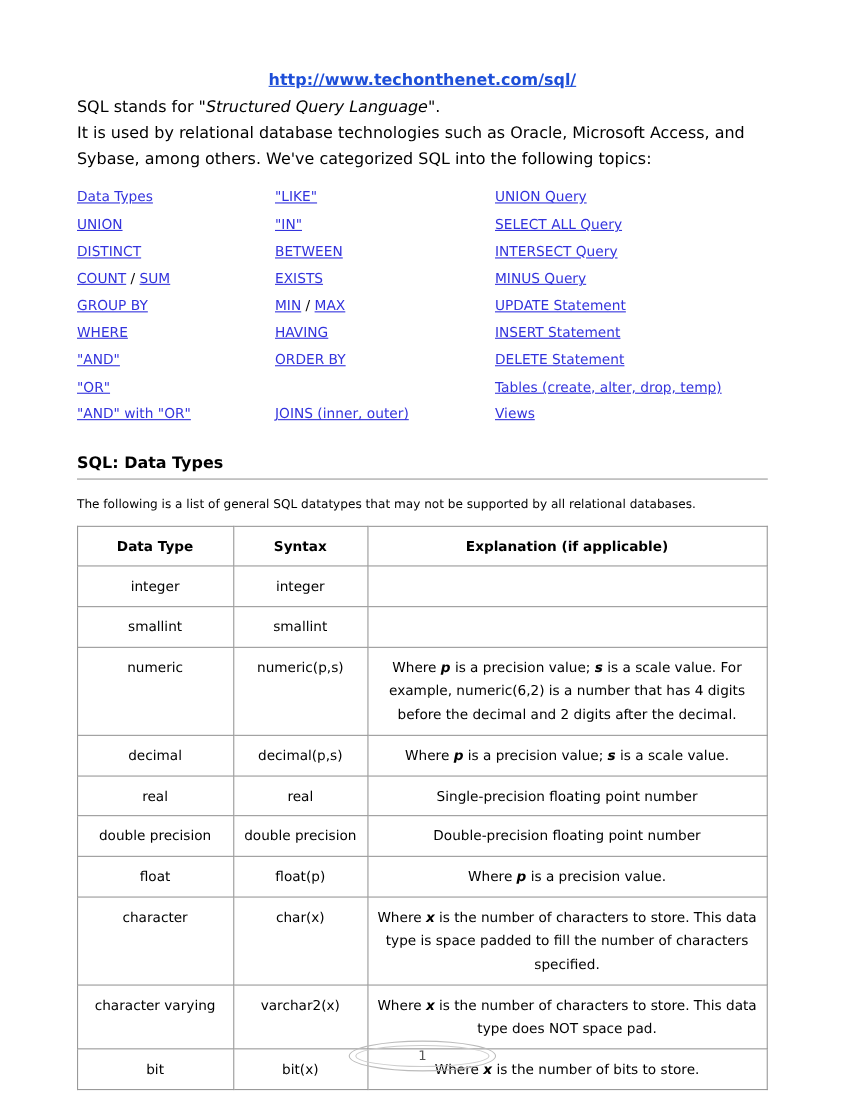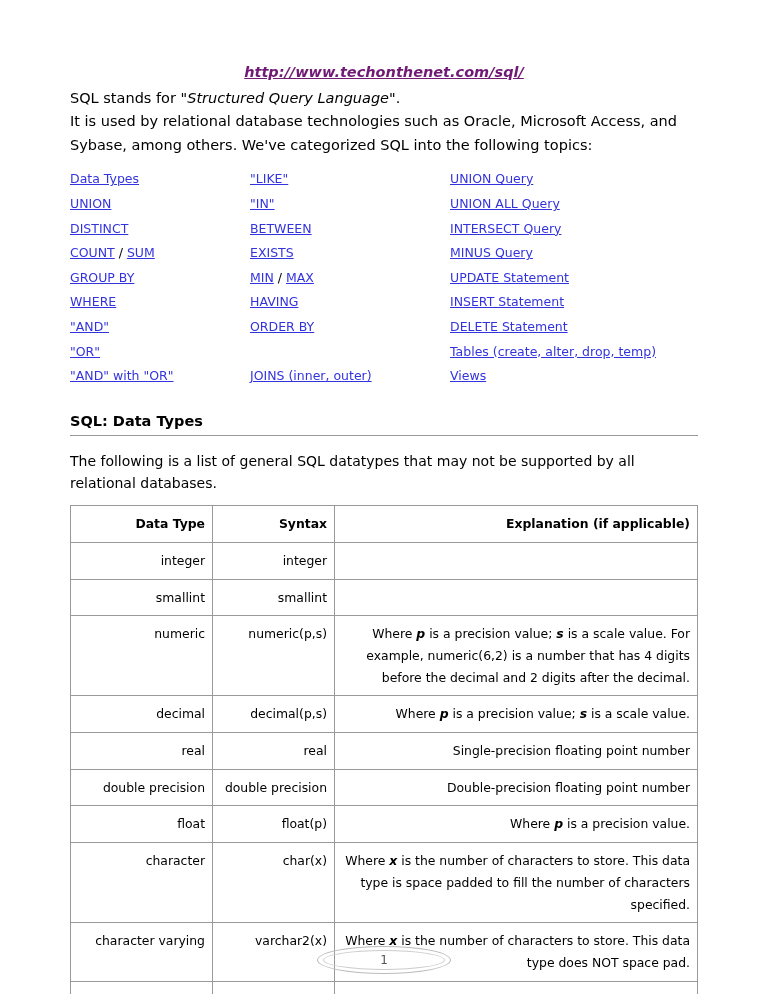--- a/index.html
+++ b/index.html
@@ -19,25 +19,24 @@
     width: 768px;
     height: 994px;
     box-sizing: border-box;
     padding: 62px 70px 0 70px;
   }
   .top-link {
     text-align: center;
     margin: 0 0 6px 0;
   }
   .top-link a {
-    color: #701a75;
+    color: #1d4ed8;
     font-weight: bold;
     font-size: 14.5px;
     text-decoration: underline;
-    font-style: italic;
   }
   .intro {
     font-size: 14.5px;
     line-height: 1.62;
     margin: 0 0 10px 0;
   }
   .intro b { font-weight: normal; }
   .intro i { font-style: italic; }
 
   .link-grid {
@@ -64,35 +63,35 @@
     font-size: 14.5px;
     font-weight: bold;
     margin: 24px 0 6px 0;
   }
   .rule {
     border: none;
     border-top: 1px solid #999999;
     margin: 0 0 14px 0;
   }
   .para {
-    font-size: 14px;
+    font-size: 11px;
     line-height: 1.62;
     margin: 0 0 10px 0;
   }
 
   table.dt {
     border-collapse: collapse;
     width: 100%;
     font-size: 12.4px;
   }
   table.dt td, table.dt th {
     border: 1px solid #999999;
     padding: 7px 7px 7px 6px;
     vertical-align: top;
-    text-align: right;
+    text-align: center;
     line-height: 1.75;
   }
   table.dt th {
     font-weight: bold;
   }
   table.dt col.c1 { width: 142px; }
   table.dt col.c2 { width: 122px; }
   table.dt td i, table.dt td b {
     font-weight: bold;
     font-style: italic;
@@ -139,21 +138,21 @@
   </p>
 
   <div class="link-grid">
 
     <div class="link-cell"><a href="#">Data Types</a></div>
     <div class="link-cell"><a href="#">"LIKE"</a></div>
     <div class="link-cell"><a href="#">UNION Query</a></div>
 
     <div class="link-cell"><a href="#">UNION</a></div>
     <div class="link-cell"><a href="#">"IN"</a></div>
-    <div class="link-cell"><a href="#">UNION ALL Query</a></div>
+    <div class="link-cell"><a href="#">SELECT ALL Query</a></div>
 
     <div class="link-cell"><a href="#">DISTINCT</a></div>
     <div class="link-cell"><a href="#">BETWEEN</a></div>
     <div class="link-cell"><a href="#">INTERSECT Query</a></div>
 
     <div class="link-cell"><a href="#">COUNT</a><span class="sep"> / </span><a href="#">SUM</a></div>
     <div class="link-cell"><a href="#">EXISTS</a></div>
     <div class="link-cell"><a href="#">MINUS Query</a></div>
 
     <div class="link-cell"><a href="#">GROUP BY</a></div>

